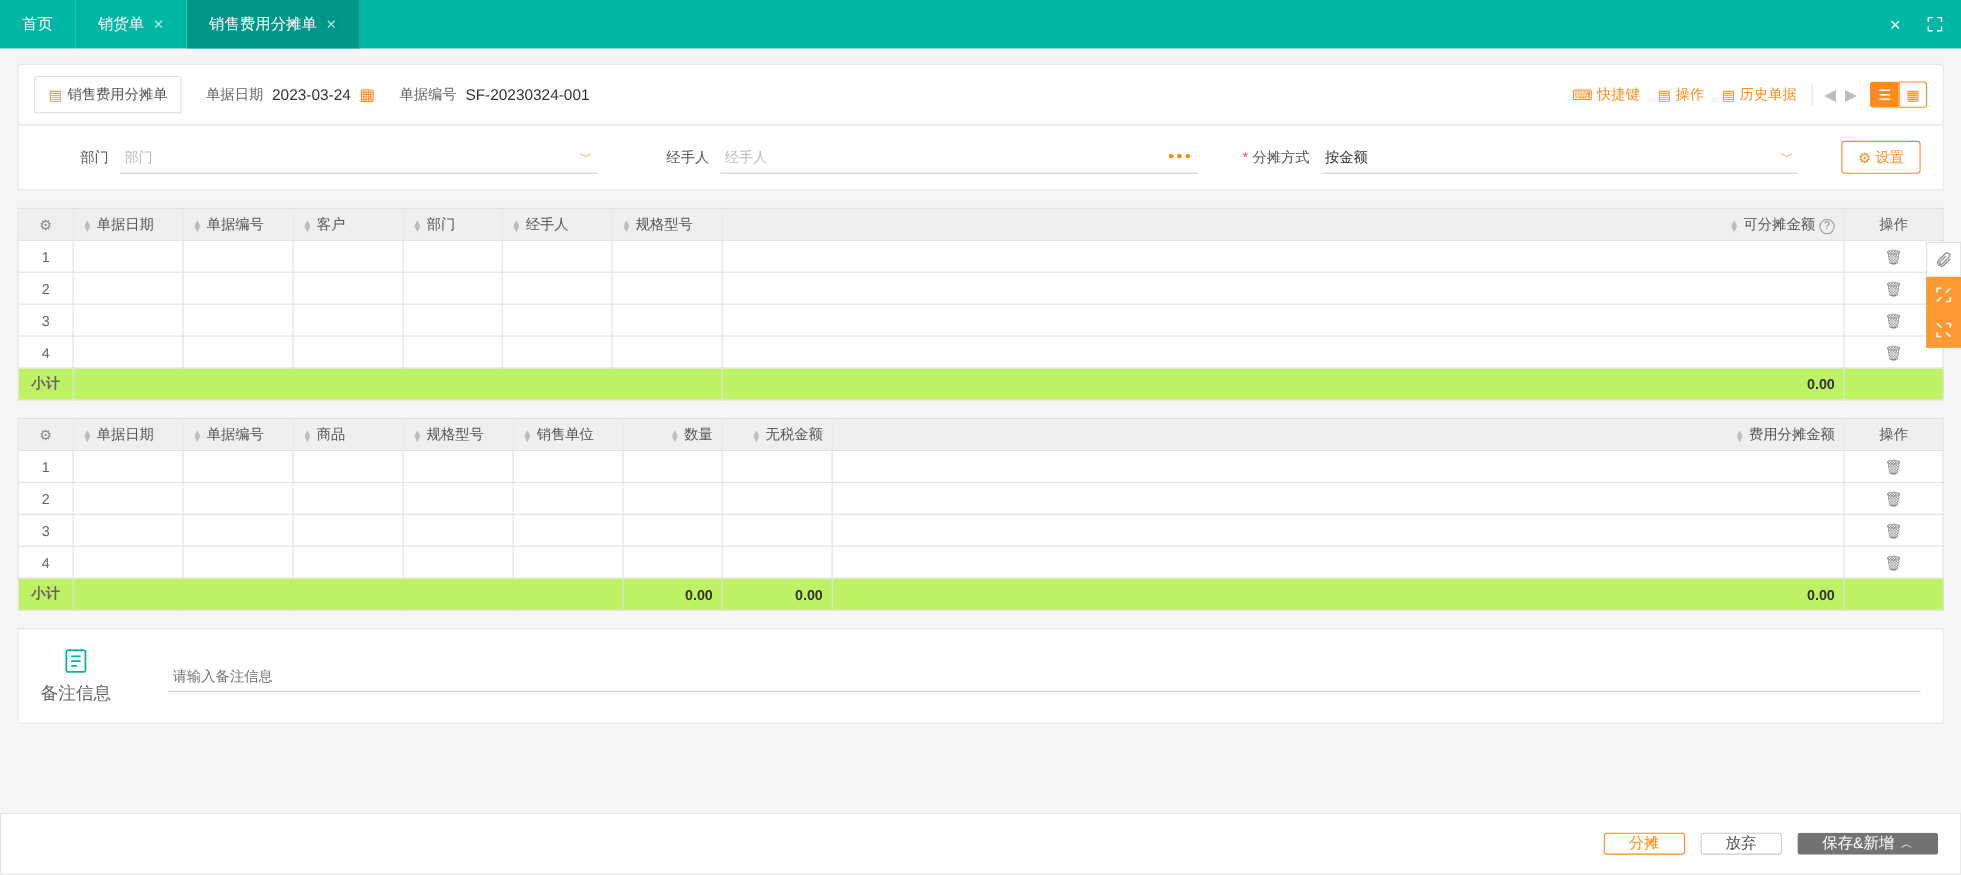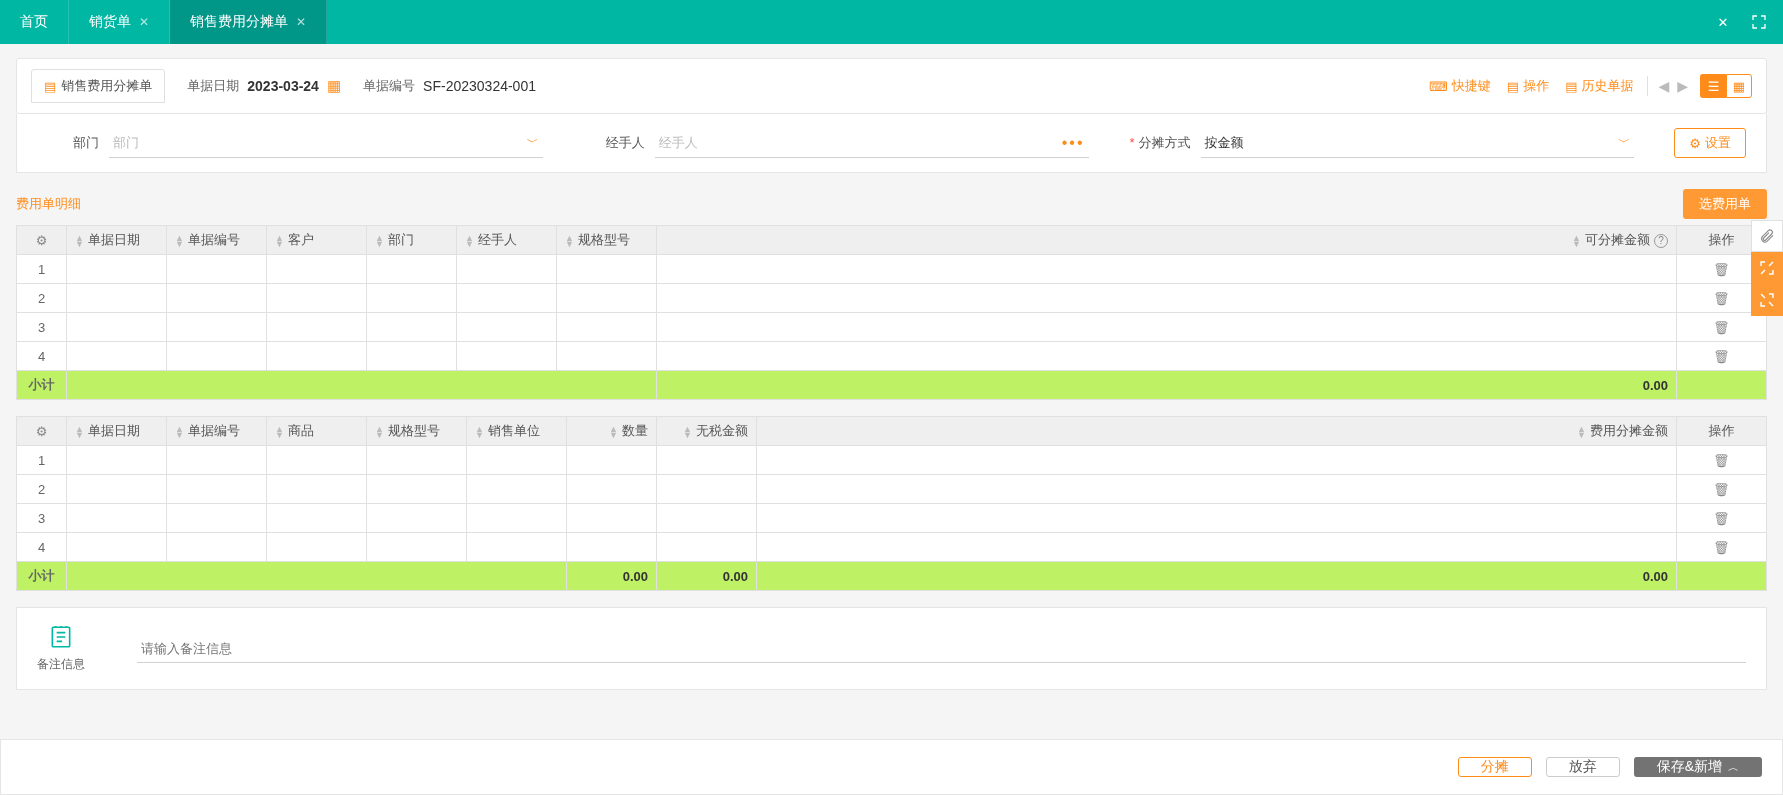--- a/index.html
+++ b/index.html
@@ -16,21 +16,21 @@
 
 .page { padding:0 16px 0 16px; }
 
 
 .header-row { display:flex; align-items:center; height:56px; background:#fff; border:1px solid #e5e5e5; margin-top:14px; border-radius:3px; padding:0 14px; position:relative; }
 .form-tab { display:flex; align-items:center; height:34px; padding:0 12px; border:1px solid #e0e0e0; border-radius:3px 3px 0 0; background:#fff; color:#555; font-size:13px; gap:5px; }
 .form-tab .doc-icon { color:#ff8c1a; }
 .hdr-group { display:flex; align-items:center; margin-left:22px; gap:8px; }
 .hdr-label { color:#666; font-size:13px; }
 .hdr-val { color:#333; font-size:14px; }
-.hdr-val.date { font-weight:bold; }
+.hdr-val.date { font-weight:normal; }
 .cal-icon { color:#ff8c1a; font-size:15px; }
 .hdr-spacer { flex:1; }
 .hdr-action { display:flex; align-items:center; gap:4px; color:#ff8c1a; font-size:13px; cursor:pointer; padding:0 8px; }
 .hdr-sep { width:1px; height:20px; background:#e0e0e0; margin:0 6px; }
 .nav-arrow { color:#bbb; padding:0 4px; cursor:pointer; font-size:14px; }
 .view-toggle { display:flex; margin-left:8px; }
 .view-btn { width:26px; height:24px; border:1px solid #ff8c1a; display:flex; align-items:center; justify-content:center; cursor:pointer; font-size:13px; }
 .view-btn.active { background:#ff8c1a; color:#fff; }
 .view-btn:not(.active) { color:#ff8c1a; background:#fff; }
 .view-btn:first-child { border-radius:3px 0 0 3px; border-right:none; }
@@ -62,21 +62,21 @@
 .tbl .gear-col { width:42px; text-align:center; color:#888; }
 .tbl .op-col { width:90px; text-align:center; }
 .tbl .del-icon { color:#888; cursor:pointer; display:inline-block; }
 .tbl .subtotal-row td { background:#bef264; font-weight:bold; }
 .tbl .num-right { text-align:right; }
 .help-icon { display:inline-block; border:1px solid #999; border-radius:50%; width:14px; height:14px; line-height:12px; text-align:center; font-size:10px; color:#888; margin-left:4px; }
 
 
 .remark-box { background:#fff; border:1px solid #e5e5e5; margin-top:16px; padding:16px 20px; display:flex; align-items:center; gap:24px; }
 .remark-icon-wrap { display:flex; flex-direction:column; align-items:center; gap:6px; color:#00b7a3; }
-.remark-icon-wrap .lbl { color:#666; font-size:12px; }
+.remark-icon-wrap .lbl { color:#666; font-size:16px; }
 .remark-input { flex:1; border:none; border-bottom:1px solid #d0d0d0; padding:6px 4px; color:#c2410c; font-size:13px; background:transparent;margin-left:28px; }
 
 
 .footer { position:fixed; bottom:0; left:0; right:0; background:#fff; border:1px solid #e5e5e5; height:56px; display:flex; align-items:center; justify-content:flex-end; padding:0 20px; gap:14px; }
 .btn { padding:0 22px; border-radius:3px; font-size:14px; cursor:pointer; border:1px solid transparent; }
 .btn-outline-orange { border-color:#ff8c1a; color:#ff8c1a; background:#fff; }
 .btn-outline-gray { border-color:#ccc; color:#555; background:#fff; }
 .btn-orange { background:#737373; color:#fff; display:flex; align-items:center; gap:6px; }
 .btn-orange .up { font-size:11px; }
 
@@ -172,24 +172,20 @@
         <span class="chev">﹀</span>
       </div>
     </div>
     <button class="settings-btn">
         <span>⚙</span>
         <span>设置</span>
       </button>
   </div>
 
   <div class="section">
-    <div class="section-hdr">
-      <span class="section-title">费用单明细</span>
-      <button class="orange-btn">选费用单</button>
-    </div>
     <table class="tbl">
       <thead>
           <tr>
         <th class="gear-col">⚙</th>
         <th style="width:100px"><span class="sort">
                 <span>▲</span>
                 <span>▼</span>
               </span><span>单据日期</span></th>
         <th style="width:100px"><span class="sort">
                 <span>▲</span>

